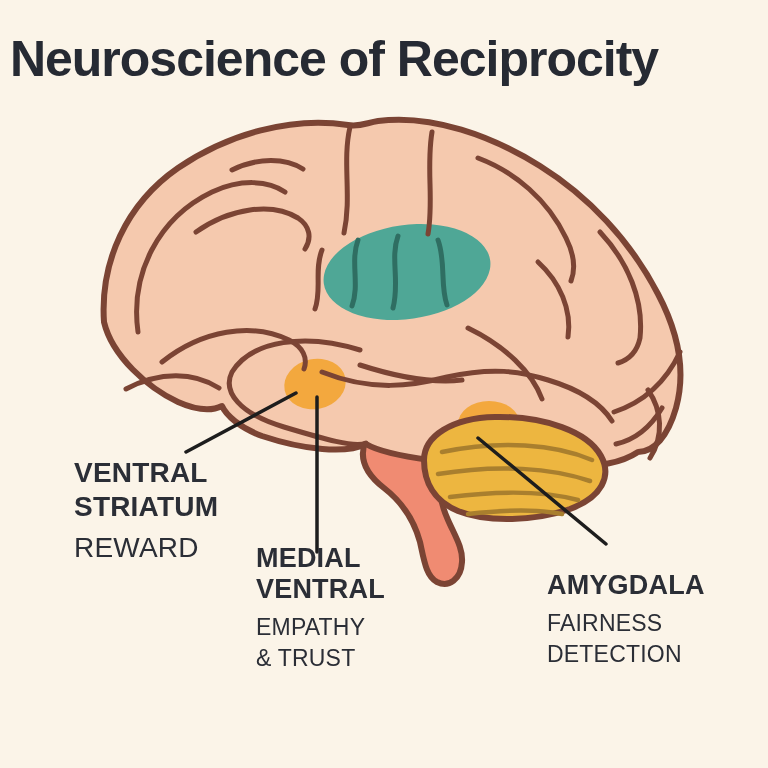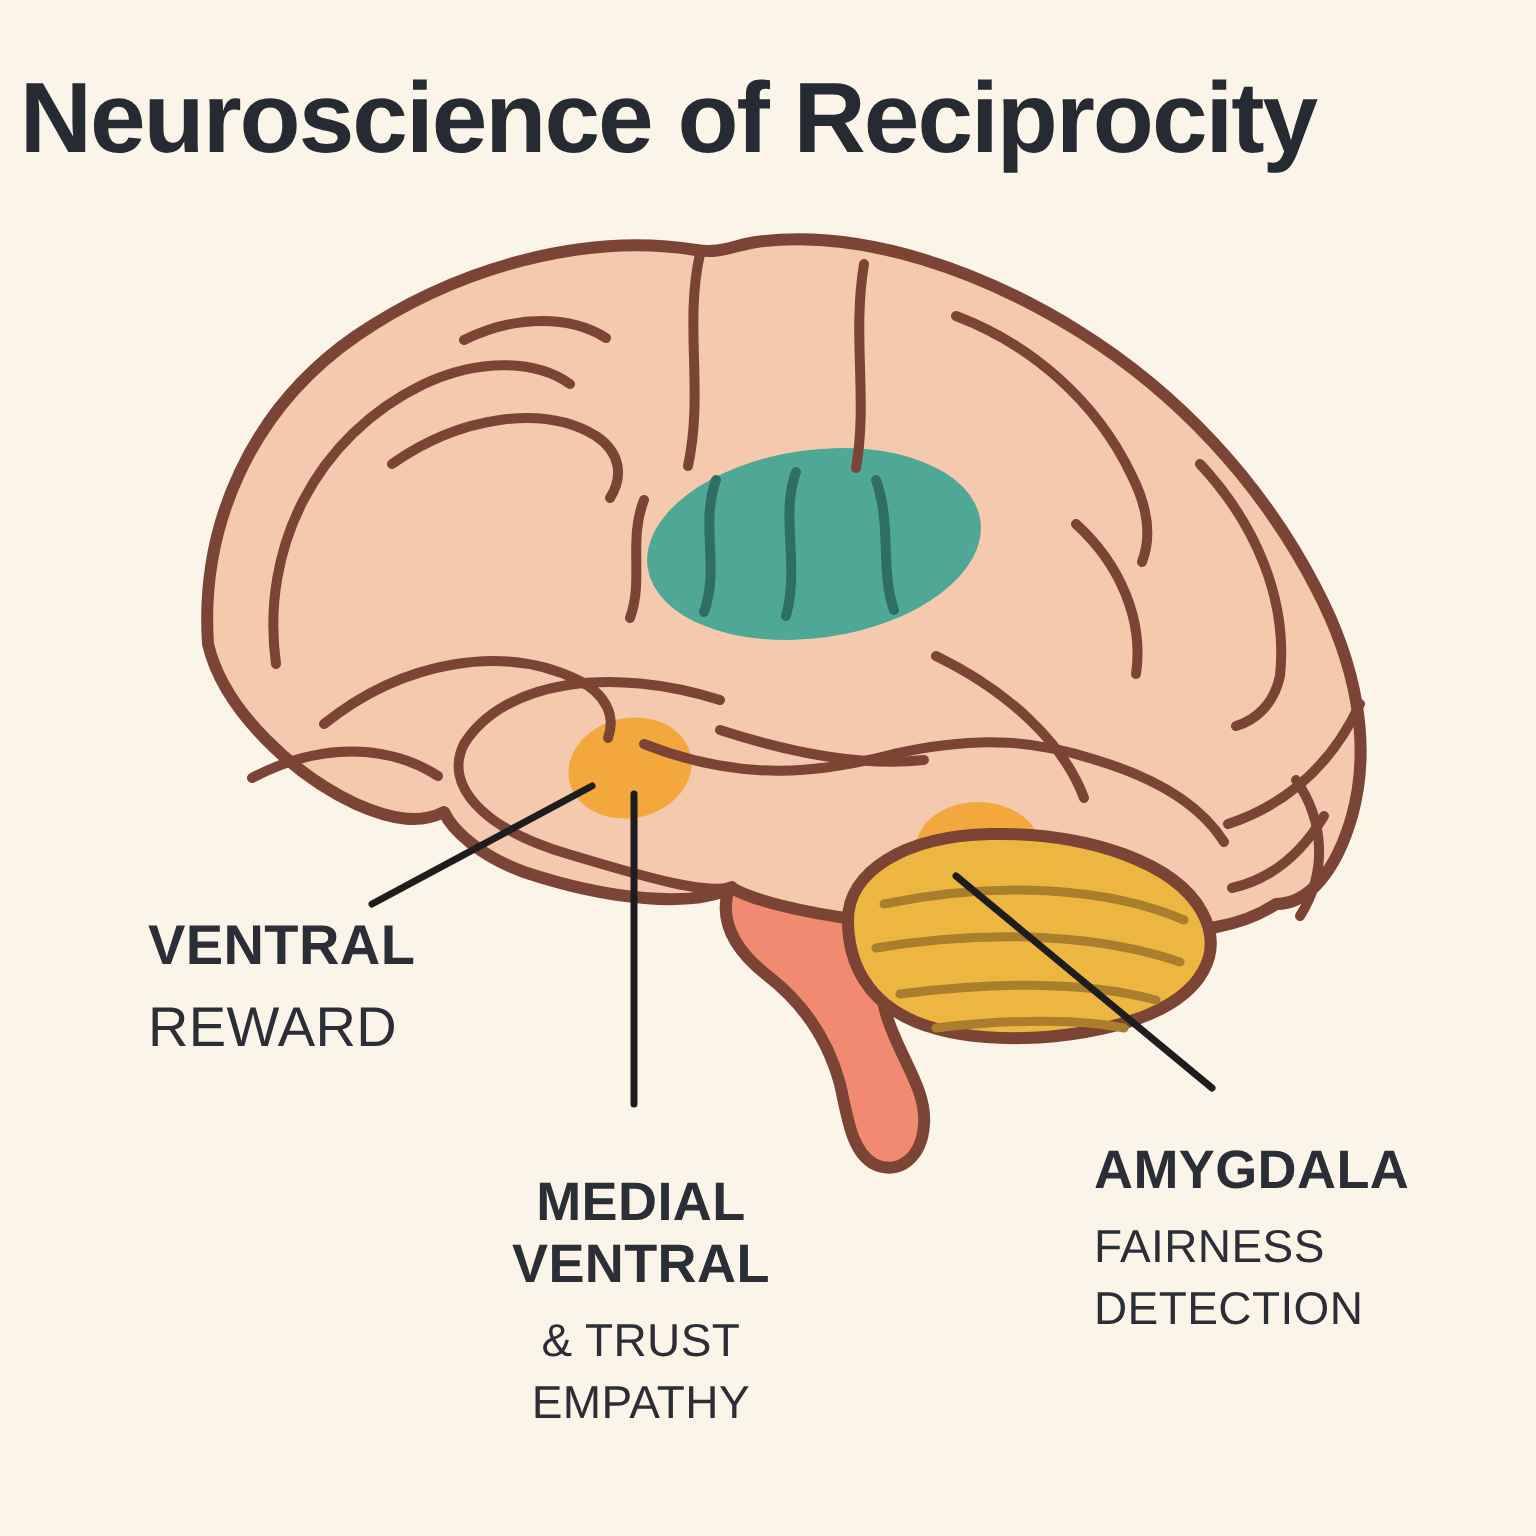--- a/index.html
+++ b/index.html
@@ -53,21 +53,21 @@
     line-height: 31px;
     letter-spacing: 0.2px;
     white-space: nowrap;
   }
   .region-label .func-block {
     margin-top: 7px;
   }
   .label-ventral-striatum { left: 74px;  top: 456px; }
   .label-ventral-striatum .name-line { line-height: 34px; font-size: 28px; }
   .label-ventral-striatum .func-line { line-height: 34px; font-size: 28px; }
-  .label-mpfc             { left: 256px; top: 586px; text-align: center; }
+  .label-mpfc             { left: 256px; top: 543px; }
   .label-amygdala         { left: 547px; top: 570px; }
 </style>
 </head>
 <body>
 
 <div class="stage">
 
   <div class="title">Neuroscience of Reciprocity</div>
 
   <svg class="brain" width="768" height="768" viewBox="0 0 768 768">
@@ -154,34 +154,35 @@
     <g stroke="#1D1D1D" stroke-width="3.5" stroke-linecap="round">
       <line x1="296" y1="393" x2="186" y2="452"></line>
       <line x1="317" y1="397" x2="317" y2="552"></line>
       <line x1="478" y1="438" x2="606" y2="544"></line>
     </g>
   </svg>
 
   <div class="region-label label-ventral-striatum">
     <div class="name-block">
       <div class="name-line">VENTRAL</div>
+      <div class="name-line">STRIATUM</div>
     </div>
     <div class="func-block">
       <div class="func-line">REWARD</div>
     </div>
   </div>
 
   <div class="region-label label-mpfc">
     <div class="name-block">
       <div class="name-line">MEDIAL</div>
       <div class="name-line">VENTRAL</div>
     </div>
     <div class="func-block">
+      <div class="func-line">EMPATHY</div>
       <div class="func-line">&amp; TRUST</div>
-      <div class="func-line">EMPATHY</div>
     </div>
   </div>
 
   <div class="region-label label-amygdala">
     <div class="name-block">
       <div class="name-line">AMYGDALA</div>
     </div>
     <div class="func-block">
       <div class="func-line">FAIRNESS</div>
       <div class="func-line">DETECTION</div>

